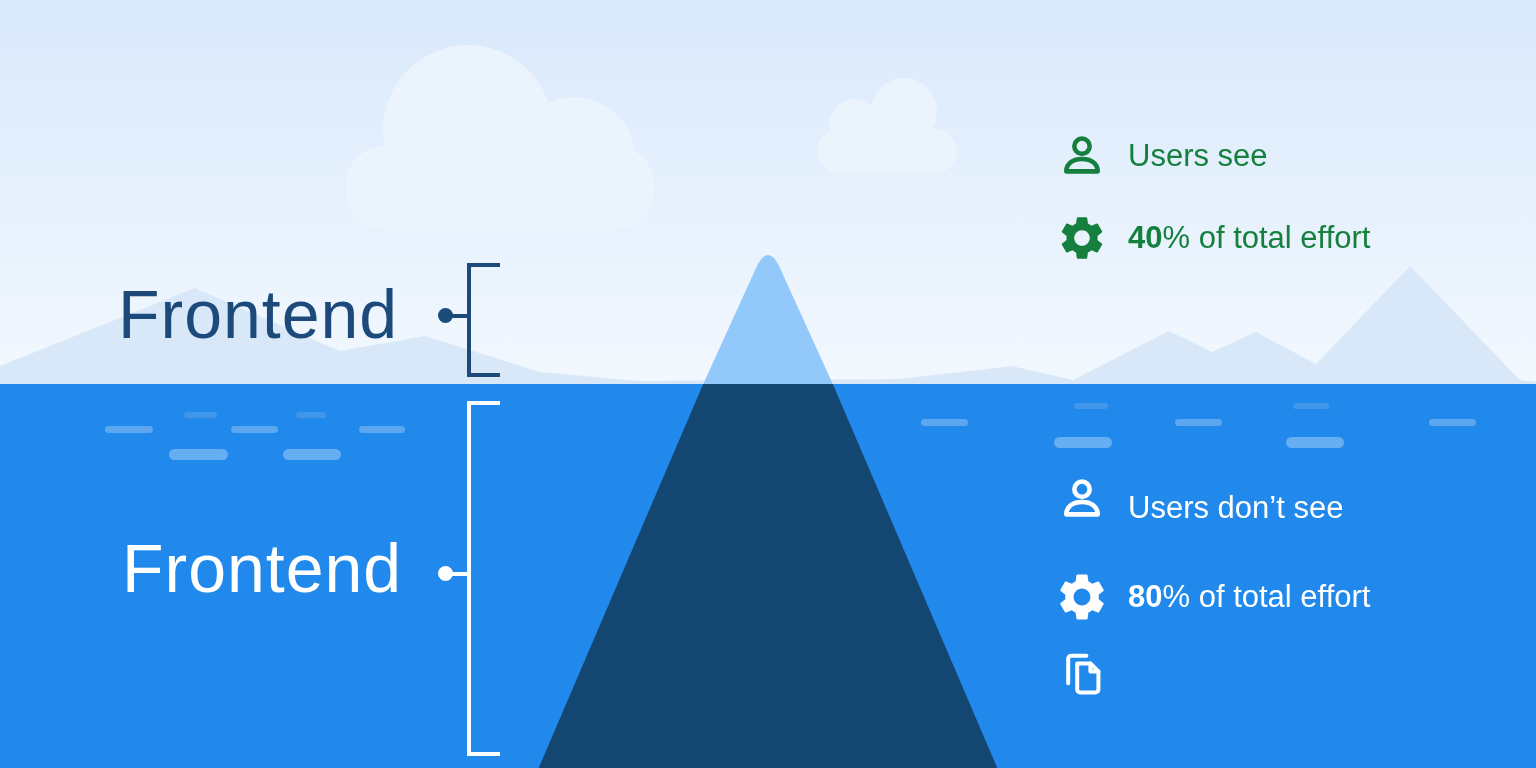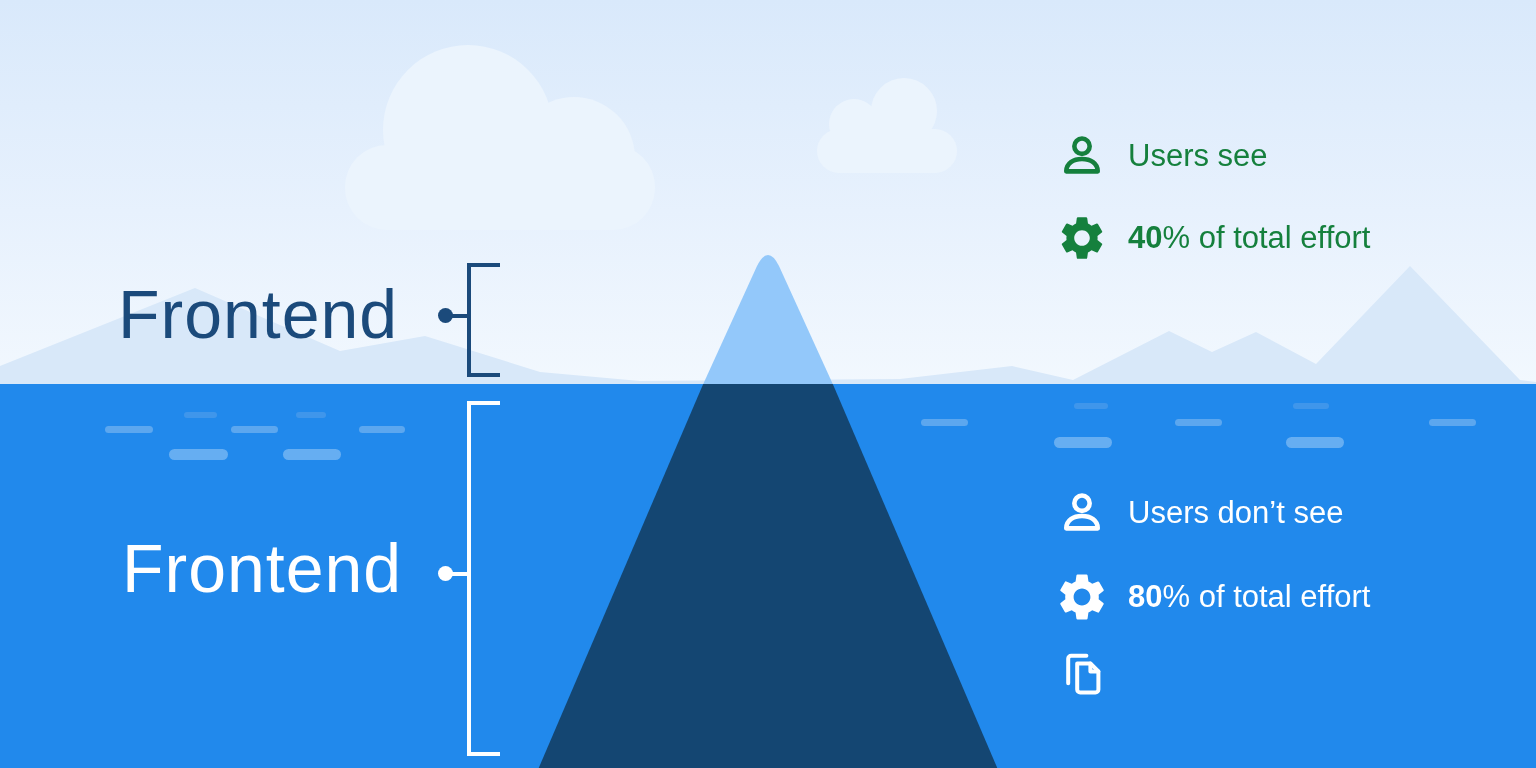--- a/index.html
+++ b/index.html
@@ -35,21 +35,21 @@
   .dot-frontend{left:438px;top:308px;background:#1b4a7b;}
   .dot-backend{left:438px;top:566px;background:#ffffff;}
   
   .info-row{position:absolute;left:1054px;display:flex;align-items:center;height:54px;}
   .info-row .icon-box{width:56px;height:54px;display:flex;align-items:center;justify-content:center;flex:0 0 56px;}
   .info-row .txt{font-size:31px;margin-left:18px;white-space:nowrap;}
   .info-row .txt b{font-weight:700;}
   .navy{color:#15803d;text-align:right;}
   .white{color:#ffffff;}
   .r-f1{top:129px;} .r-f2{top:211px;}
-  .r-b1{top:486px;} .r-b2{top:570px;} .r-b3{top:646px;}
+  .r-b1{top:472px;align-items:flex-end;} .r-b2{top:570px;} .r-b3{top:646px;}
 </style>
 </head>
 <body>
 
 <div class="canvas">
 
   <div class="sky"></div>
 
   <div class="cloud" style="left:345px;top:45px;width:310px;height:185px;">
     <div class="part" style="left:38px;top:0;width:170px;height:170px;"></div>

